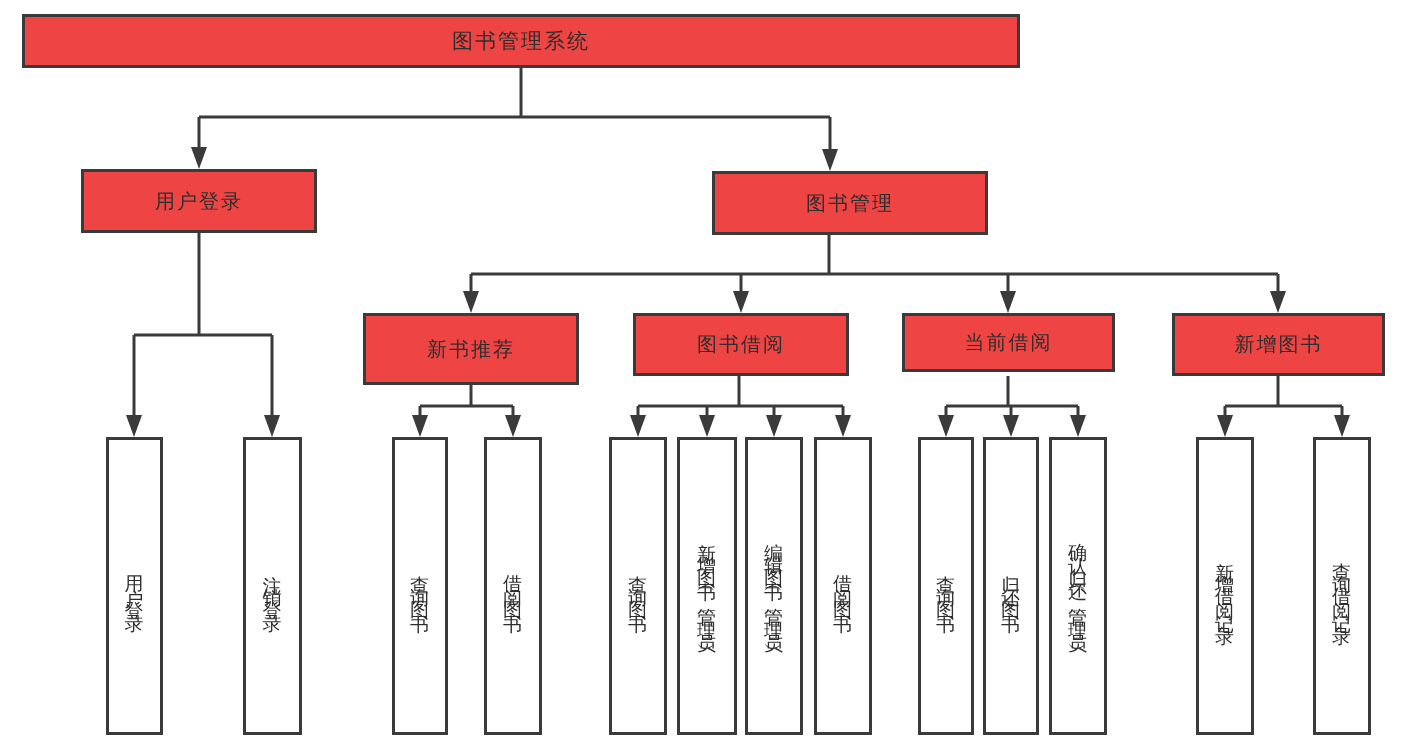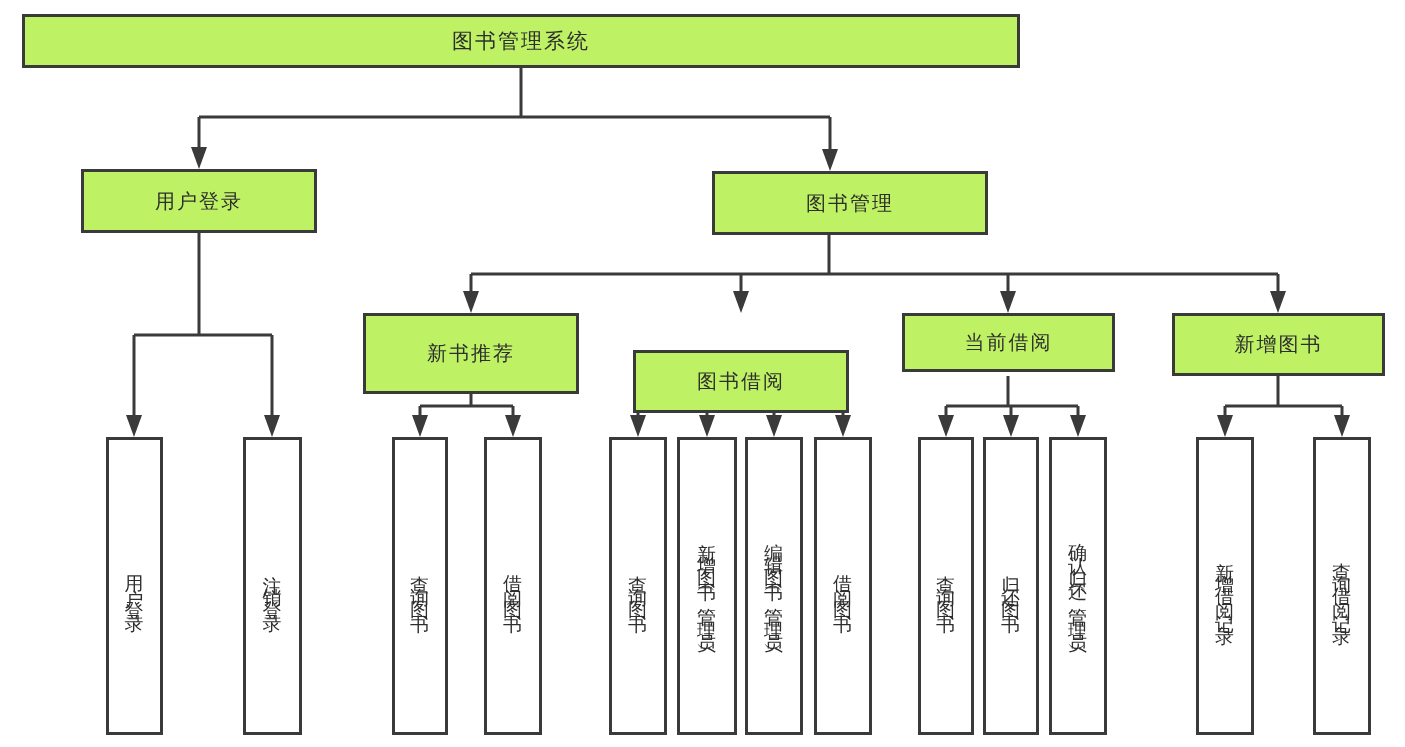--- a/index.html
+++ b/index.html
@@ -20,21 +20,21 @@
     overflow: hidden;
   }
   .connector-layer {
     position: absolute;
     left: 0; top: 0;
     width: 1405px; height: 747px;
   }
   .node {
     position: absolute;
     border: 3px solid var(--border);
-    background: #bef264;
+    background: #ef4444;
     display: flex;
     align-items: center;
     justify-content: center;
     color: var(--text);
     font-size: 20px;
     letter-spacing: 2px;
     white-space: nowrap;
   }
   .node.root { font-size: 21px; }
   .leaf {
@@ -121,22 +121,22 @@
       <polygon points="1217,415 1233,415 1225,437"></polygon>
       <polygon points="1334,415 1350,415 1342,437"></polygon>
     </g>
   </svg>
 
   <div class="node root" style="left:22px; top:14px; width:998px; height:54px;">图书管理系统</div>
 
   <div class="node" style="left:81px; top:169px; width:236px; height:64px;">用户登录</div>
   <div class="node" style="left:712px; top:171px; width:276px; height:64px;">图书管理</div>
 
-  <div class="node" style="left:363px; top:313px; width:216px; height:81px;">新书推荐</div>
-  <div class="node" style="left:633px; top:313px; width:216px; height:63px;margin-top:37px;">图书借阅</div>
+  <div class="node" style="left:363px; top:313px; width:216px; height:72px;">新书推荐</div>
+  <div class="node" style="left:633px; top:313px; width:216px; height:63px;">图书借阅</div>
   <div class="node" style="left:902px; top:313px; width:213px; height:59px;">当前借阅</div>
   <div class="node" style="left:1172px; top:313px; width:213px; height:63px;">新增图书</div>
 
   <div class="leaf" style="left:106px; width:57px;">
     <span class="vtext">用户登录</span>
   </div>
   <div class="leaf" style="left:243px; width:59px;">
     <span class="vtext">注销登录</span>
   </div>
 

